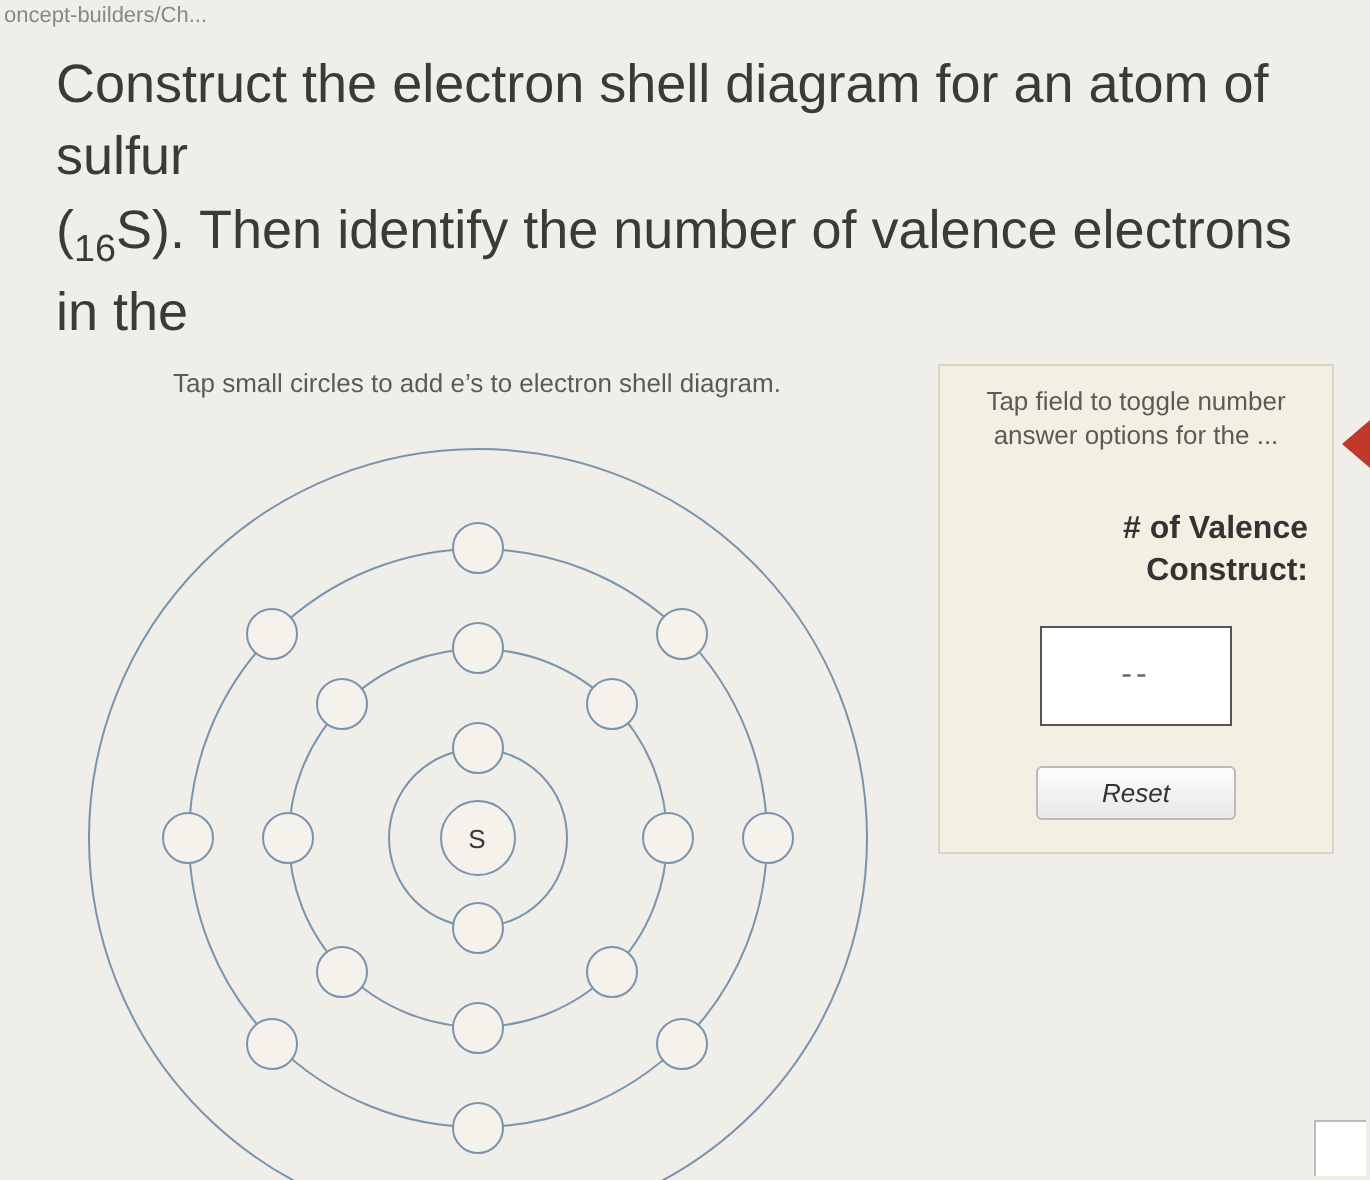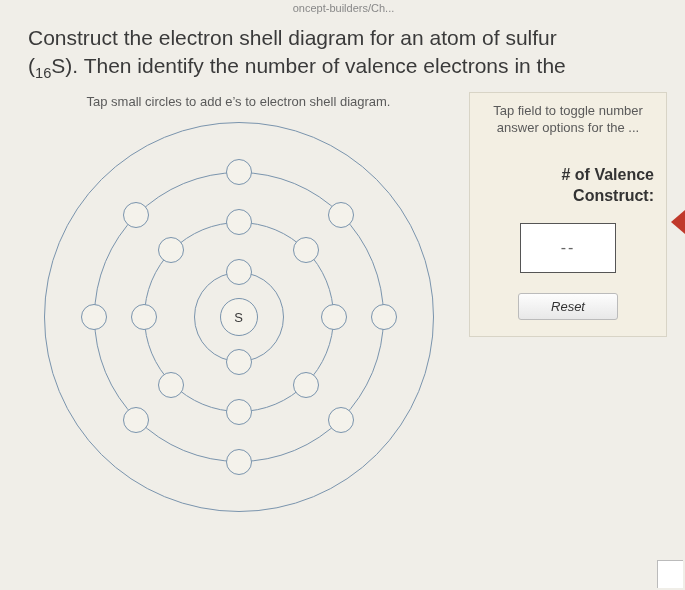--- a/index.html
+++ b/index.html
@@ -8,43 +8,42 @@
     background: #f0eee8;
     width: 685px;
     height: 590px;
     overflow: hidden;
     position: relative;
   }
   .top-crumb {
     font-size: 11px;
     color: #888;
     padding: 2px 0 0 2px;
-    text-align: center;
   }
   .question {
     padding: 10px 30px 6px 28px;
-    font-size: 21px;
+    font-size: 27px;
     line-height: 1.35;
     color: #3a3a3a;
   }
   .question sub { font-size: 0.7em; vertical-align: sub; }
   .content-row {
     display: flex;
     align-items: flex-start;
     padding: 0 18px;
     gap: 10px;
   }
   .left-col {
     flex: 1;
     text-align: center;
   }
   .tap-hint {
     font-size: 13px;
     color: #5a5a5a;
-    margin-bottom: 8px;
+    margin-bottom: 20px;
     margin-top: 4px;
   }
   .diagram-wrap {
     position: relative;
     width: 400px;
     height: 400px;
     margin: 0 auto;
   }
   .shell {
     position: absolute;

